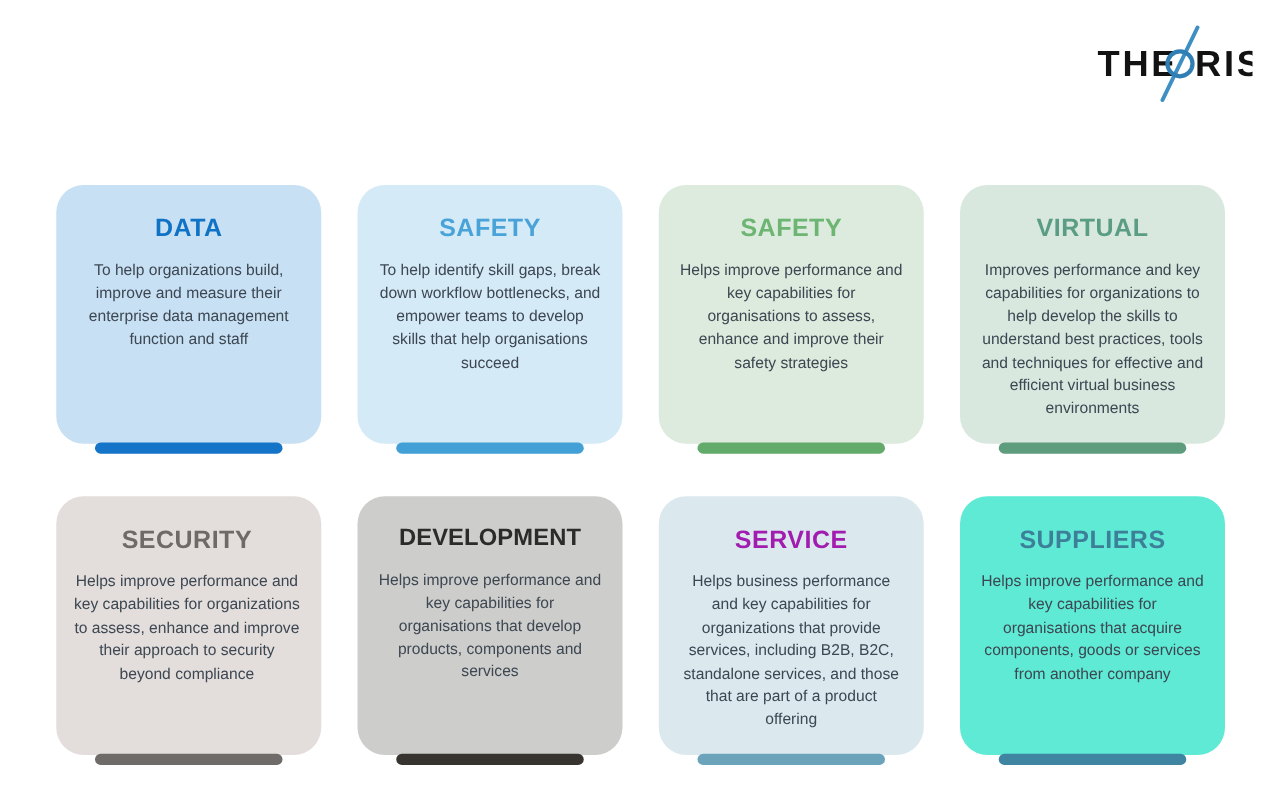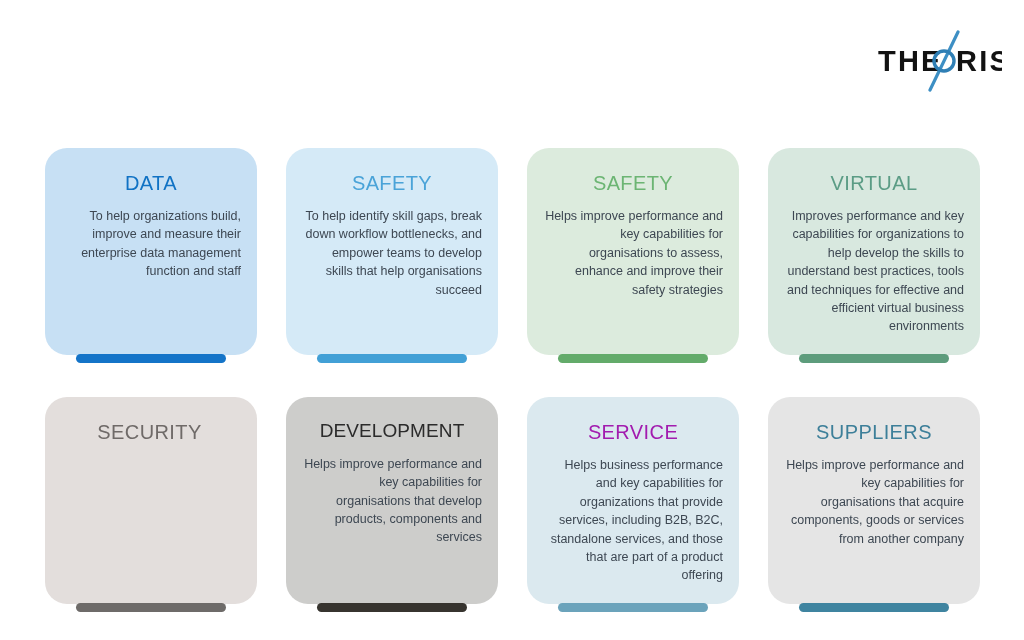--- a/index.html
+++ b/index.html
@@ -19,21 +19,21 @@
   
   .header {
     position: absolute;
     top: 0; left: 0;
     width: 1024px;
     height: 135px;
   }
 
   .brand-logo {
     position: absolute;
-    top: 30px;
+    top: 20px;
     right: 22px;
     width: 130px;
     height: 62px;
   }
 
   .brand-logo svg { display: block; }
 
   .title-wrap {
     position: absolute;
     top: 44px;
@@ -73,36 +73,35 @@
 
   .card {
     position: relative;
     border-radius: 22px;
     padding: 24px 16px 0 16px;
     text-align: center;
   }
 
   .card-title {
     font-size: 20px;
-    font-weight: normal;
+    font-weight: bold;
     letter-spacing: 0.4px;
     line-height: 1.1;
     margin-bottom: 13px;
   }
 
   .card-title.small {
     font-size: 19px;
     letter-spacing: 0.1px;
   }
 
   .card-desc {
     font-size: 12.5px;
     line-height: 1.47;
     color: #3d4752;
-    text-align: right;
   }
 
   .card-bar {
     position: absolute;
     left: 50%;
     transform: translateX(-50%);
     bottom: -8px;
     width: 150px;
     height: 9px;
     border-radius: 5px;
@@ -146,34 +145,35 @@
   </div>
 
   <div class="card" style="background: rgb(216, 232, 223);">
     <div class="card-title" style="color: rgb(91, 156, 133);">VIRTUAL</div>
     <div class="card-desc">Improves performance and key capabilities for organizations to help develop the skills to understand best practices, tools and techniques for effective and efficient virtual business environments</div>
     <div class="card-bar" style="background: rgb(93, 156, 124);"></div>
   </div>
 
   <div class="card" style="background: rgb(227, 222, 220); padding-left: 13px;">
     <div class="card-title" style="color: rgb(111, 106, 104);">SECURITY</div>
+    <div class="card-desc">Helps improve performance and key capabilities for organizations to assess, enhance and improve their approach to security beyond compliance</div>
     <div class="card-bar" style="background: rgb(110, 107, 105);"></div>
   </div>
 
   <div class="card" style="background: rgb(205, 205, 203);">
     <div class="card-title small" style="color: rgb(43, 43, 43);">DEVELOPMENT</div>
     <div class="card-desc">Helps improve performance and key capabilities for organisations that develop products, components and services</div>
     <div class="card-bar" style="background: rgb(55, 52, 47);"></div>
   </div>
 
   <div class="card" style="background: rgb(219, 233, 239);">
     <div class="card-title" style="color: #a21caf;">SERVICE</div>
     <div class="card-desc">Helps business performance and key capabilities for organizations that provide services, including B2B, B2C, standalone services, and those that are part of a product offering</div>
     <div class="card-bar" style="background: rgb(107, 163, 187);"></div>
   </div>
 
-  <div class="card" style="background: #e5e5e5;">
+  <div class="card" style="background: #5eead4;">
     <div class="card-title" style="color: rgb(61, 127, 153);">SUPPLIERS</div>
     <div class="card-desc">Helps improve performance and key capabilities for organisations that acquire components, goods or services from another company</div>
     <div class="card-bar" style="background: rgb(63, 132, 160);"></div>
   </div>
 
 </div>
 
 </body></html>

